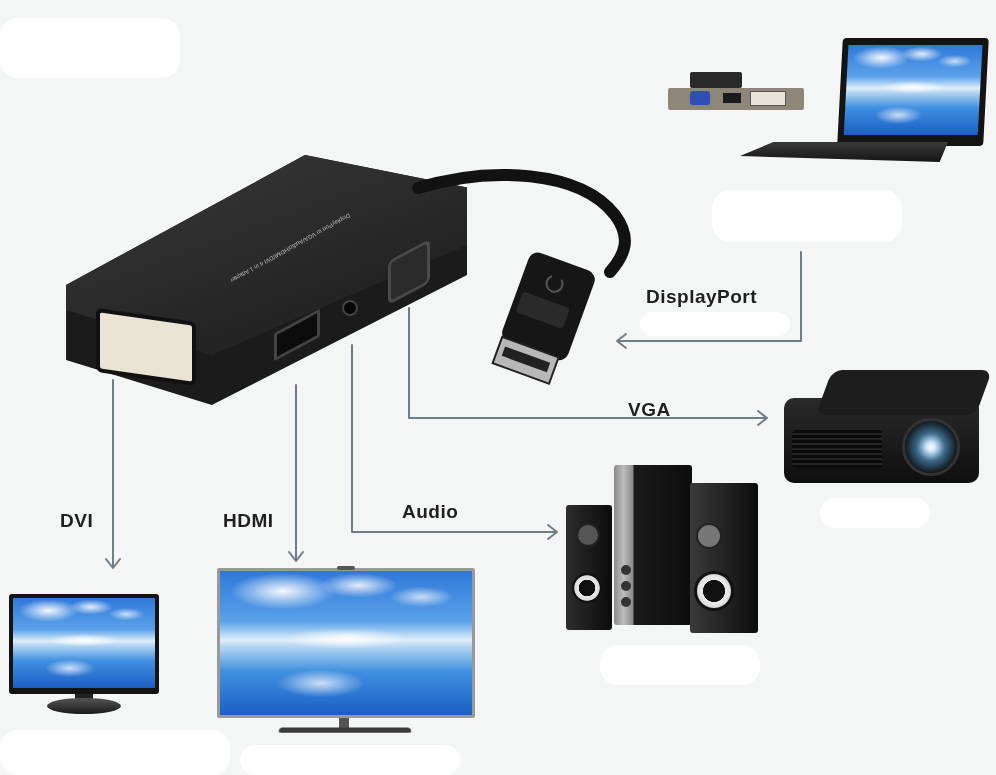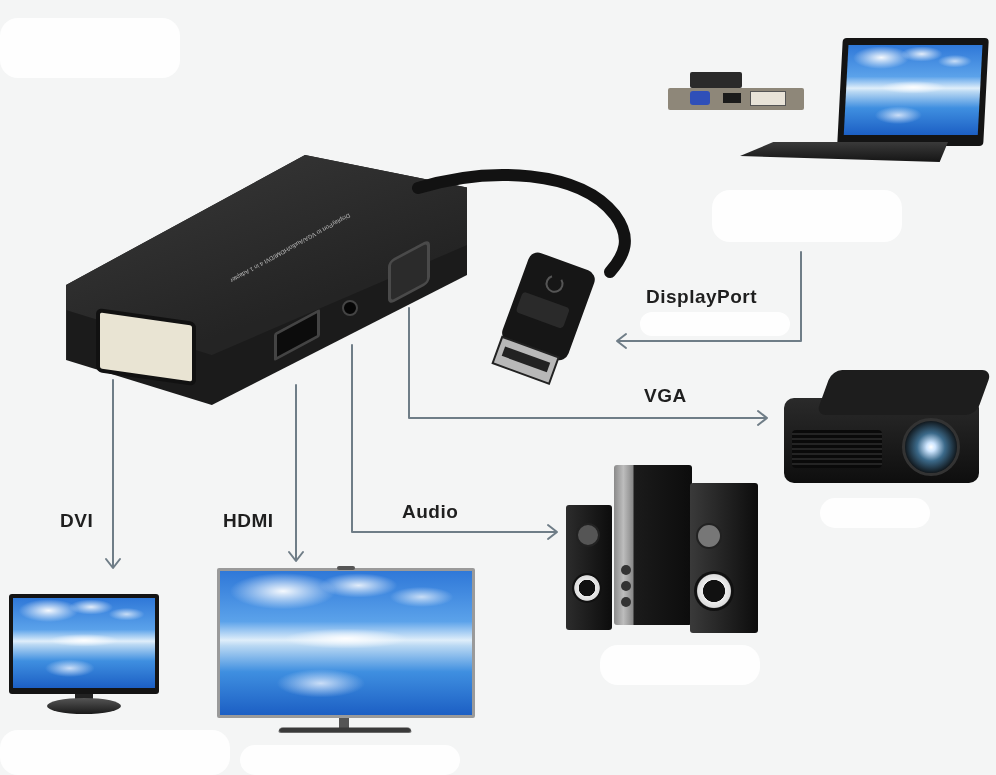--- a/index.html
+++ b/index.html
@@ -52,21 +52,21 @@
 
     <path d="M296,385 L296,560"></path>
     <path d="M289,552 L296,561 L303,552"></path>
 
     <path d="M113,380 L113,567"></path>
     <path d="M106,559 L113,568 L120,559"></path>
   </g>
 </svg>
 
 <div class="label" style="left:646px;top:286px;">DisplayPort</div>
-<div class="label" style="left:628px;top:385px;margin-left:16px;">VGA</div>
+<div class="label" style="left:628px;top:399px;">VGA</div>
 <div class="label" style="left:402px;top:501px;">Audio</div>
 <div class="label" style="left:223px;top:510px;">HDMI</div>
 <div class="label" style="left:60px;top:510px;">DVI</div>
 
 <div class="abs" style="left:668px;top:72px;width:138px;height:46px;">
   <div class="abs" style="left:22px;top:0;width:52px;height:16px;background:#2a2a2a;border-radius:2px;"></div>
   <div class="abs" style="left:0;top:16px;width:136px;height:22px;background:#8e8779;border-radius:2px;"></div>
   <div class="abs" style="left:22px;top:19px;width:20px;height:14px;background:#2f4fb8;border-radius:3px;"></div>
   <div class="abs" style="left:55px;top:21px;width:18px;height:10px;background:#1b1b1b;"></div>
   <div class="abs" style="left:82px;top:19px;width:34px;height:13px;background:#e8e3d8;border:1px solid #555;"></div>

